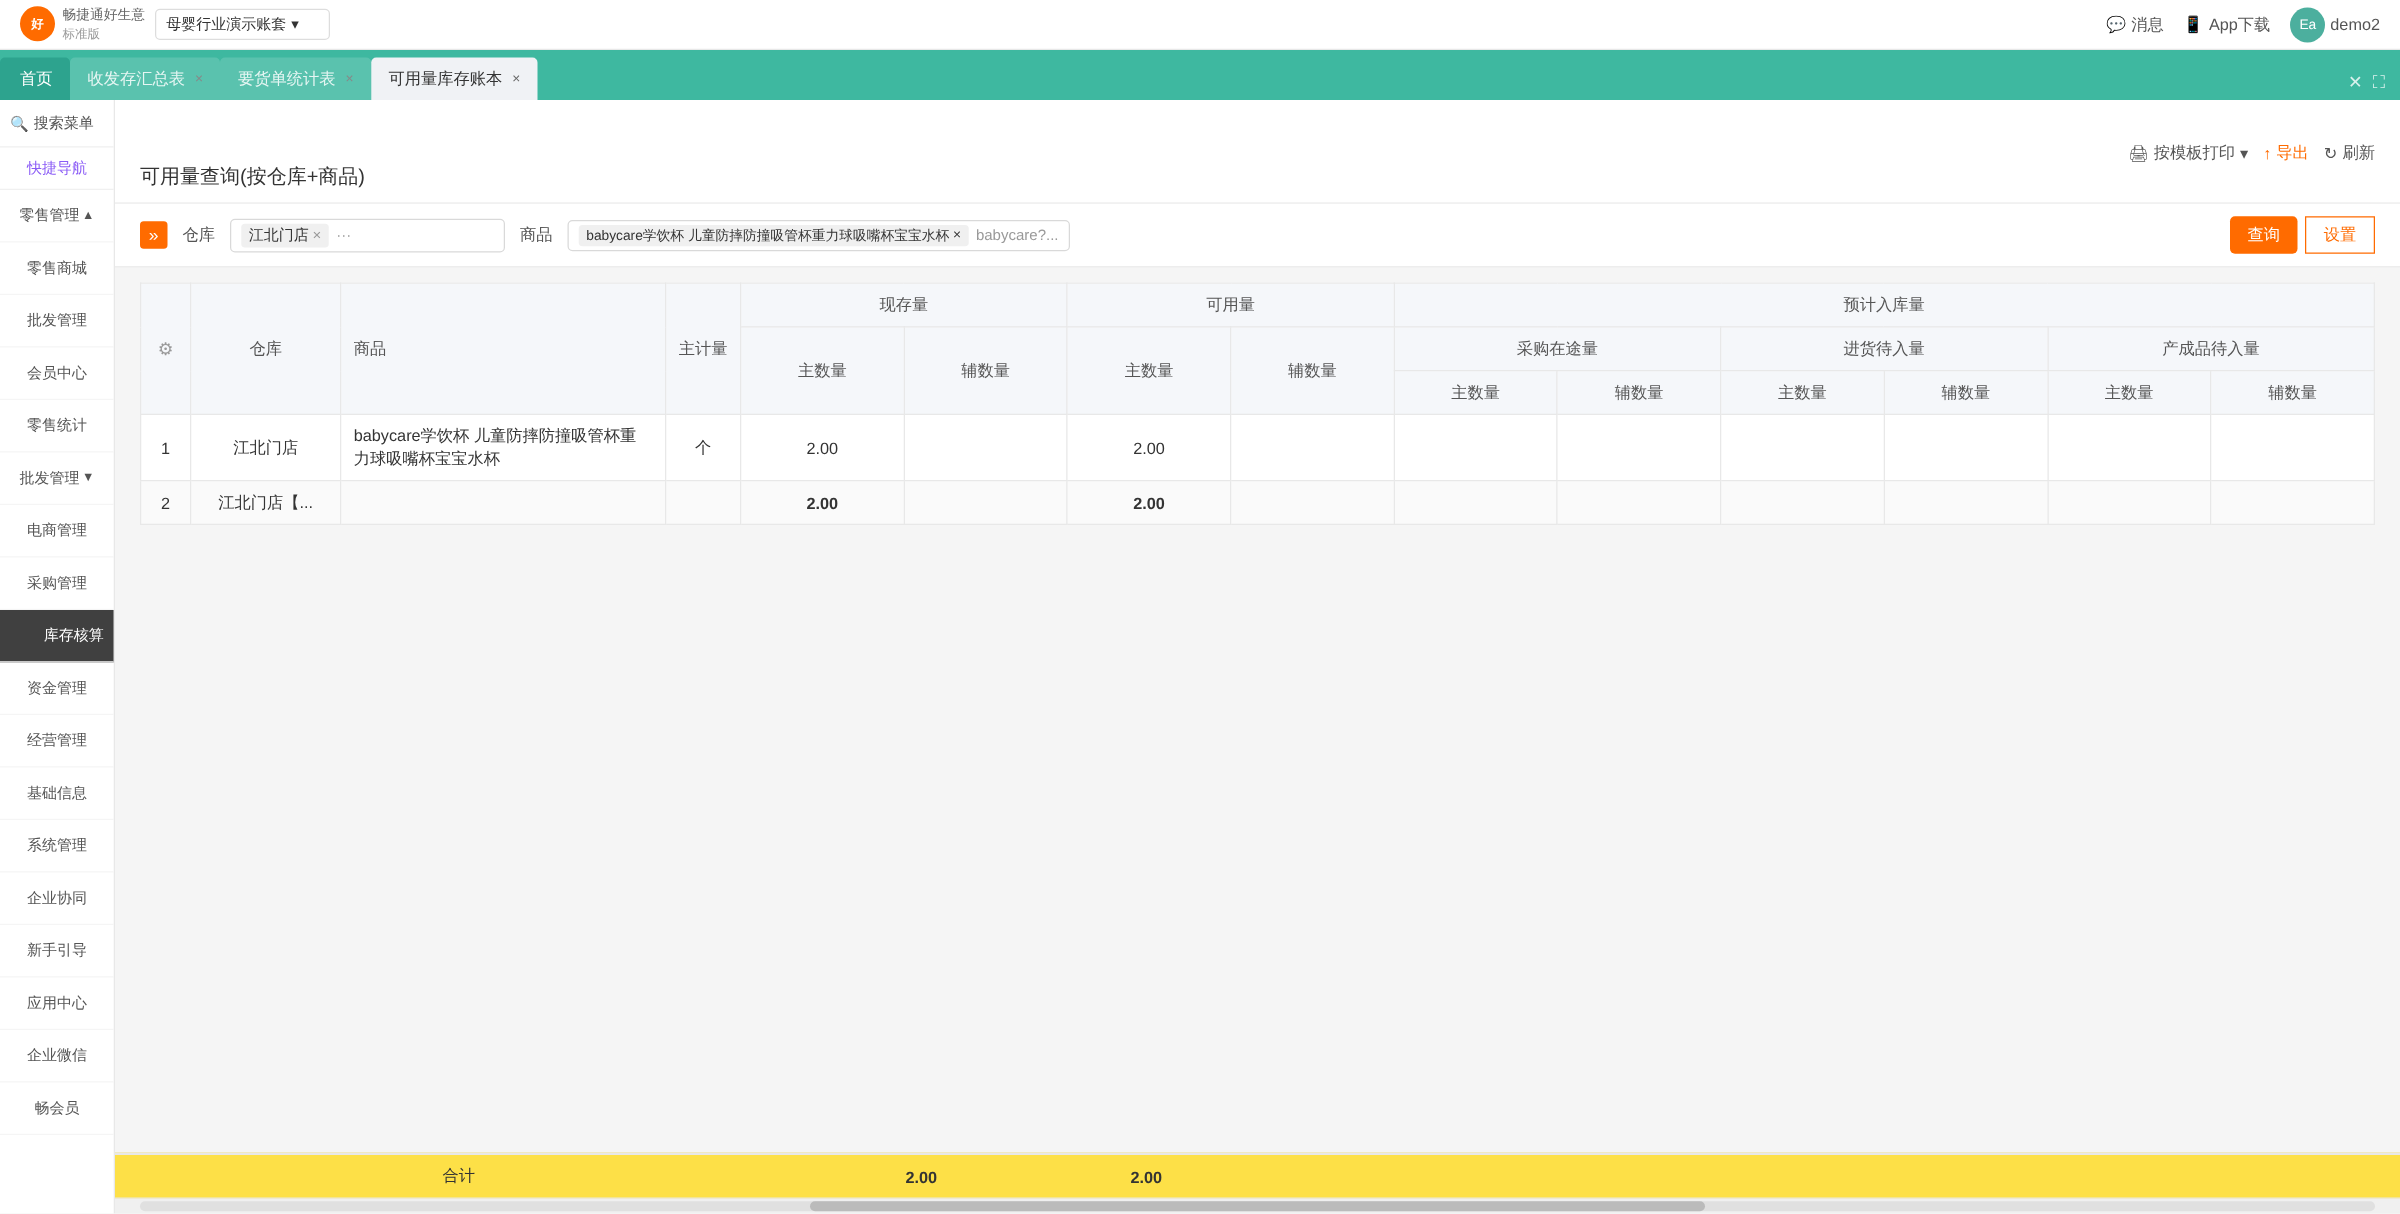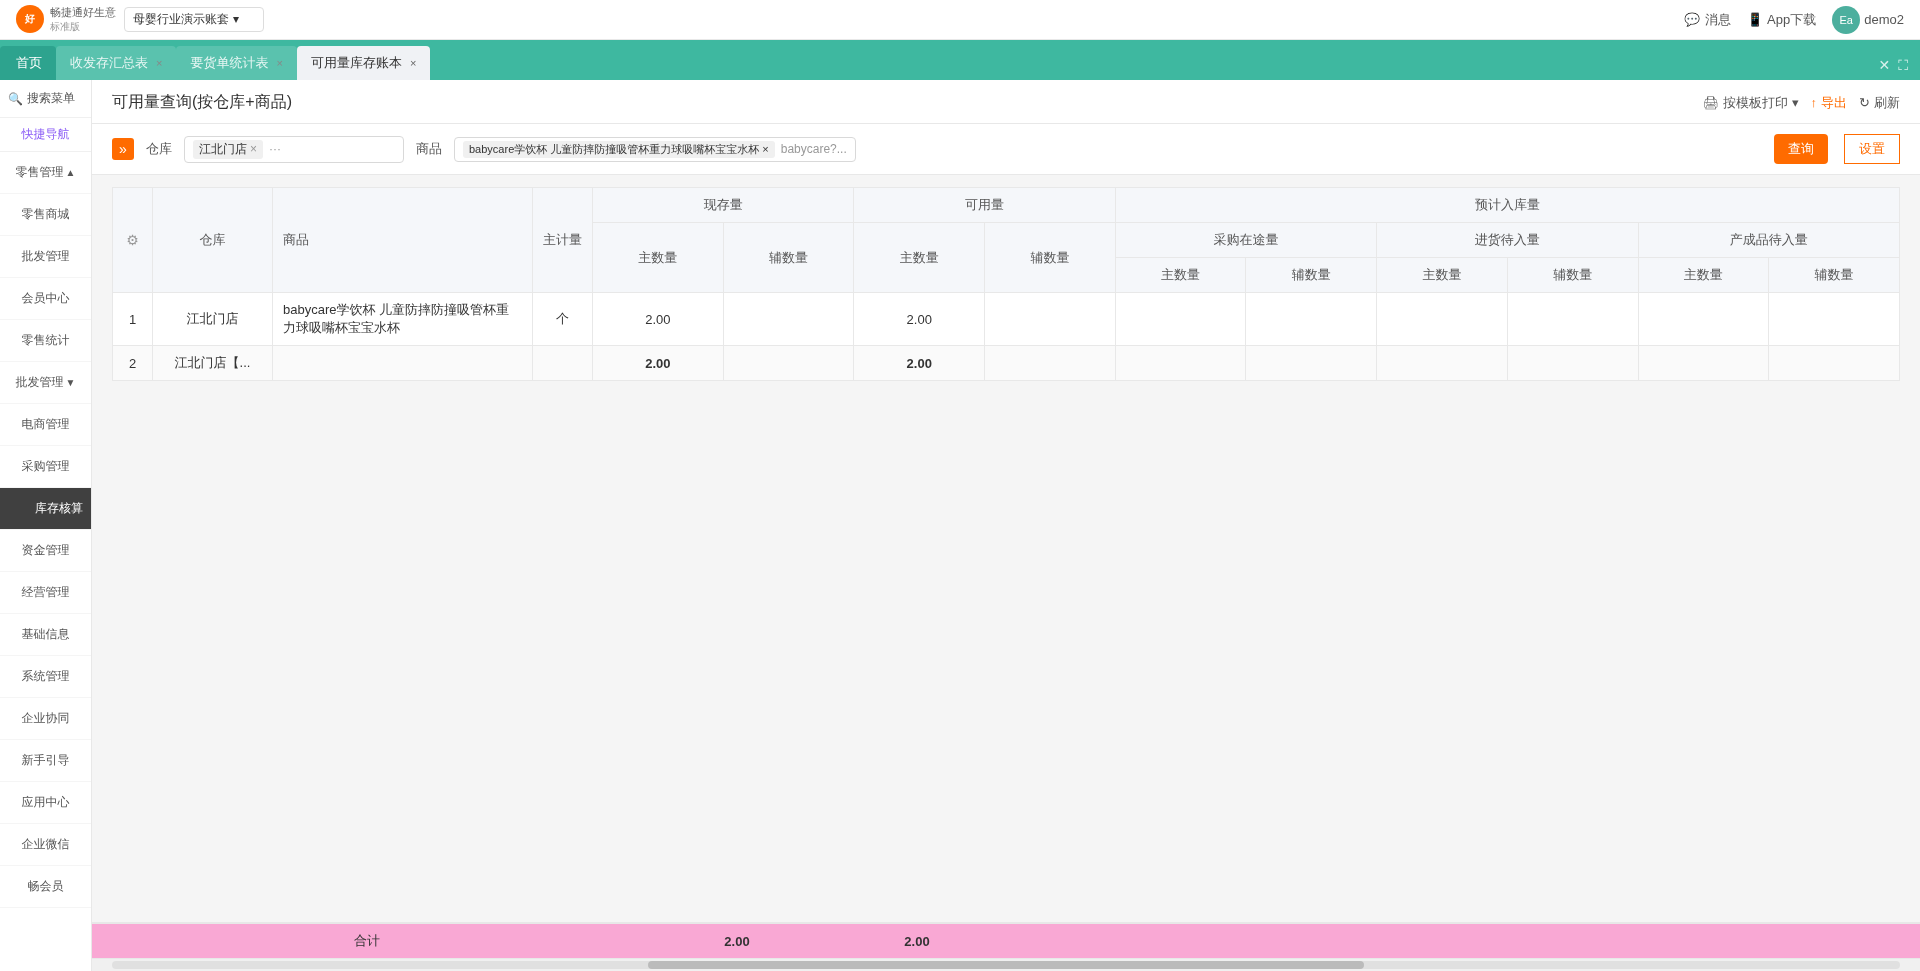--- a/index.html
+++ b/index.html
@@ -116,21 +116,21 @@
       padding: 12px 20px 0 20px;
       border-bottom: 1px solid #e8e8e8;
       flex-shrink: 0;
     }
     .page-title-row {
       display: flex;
       align-items: center;
       justify-content: space-between;
       padding-bottom: 10px;
     }
-    .page-title { font-size: 16px; font-weight: 500; color: #333; }
+    .page-title { font-size: 16px; font-weight: 500; color: #333; margin-top: 39px; }
     .header-actions { display: flex; align-items: center; gap: 12px; font-size: 13px; color: #555; }
     .header-action-item { display: flex; align-items: center; gap: 4px; cursor: pointer; }
     .header-action-item.orange { color: #ff6b00; }
 
     
     .filter-row {
       background: #fff;
       padding: 10px 20px;
       display: flex;
       align-items: center;
@@ -179,21 +179,21 @@
       gap: 6px;
     }
     .product-tag {
       background: #f0f0f0;
       border-radius: 3px;
       padding: 1px 6px;
       font-size: 11px;
       color: #333;
       display: flex; align-items: center; gap: 3px;
     }
-    .filter-actions { display: flex; gap: 16px; margin-left: auto; }
+    .filter-actions { display: flex; gap: 6px; margin-left: auto; }
     .btn-query {
       background: #ff6b00;
       color: white;
       border: none;
       border-radius: 4px;
       padding: 5px 14px;
       font-size: 13px;
       cursor: pointer;
     }
     .btn-settings {
@@ -232,21 +232,21 @@
       padding: 8px 10px;
       text-align: center;
       color: #333;
     }
     tbody tr:nth-child(odd) { background: #fff; }
     tbody tr:nth-child(even) { background: #fafafa; }
     .settings-icon { color: #999; font-size: 14px; cursor: pointer; }
 
     
     .table-footer {
-      background: #f9a8d4;
+      background: #fde047;
       border-top: 2px solid #e8e8e8;
       padding: 8px 20px;
       display: flex;
       align-items: center;
       font-size: 13px;
       font-weight: 500;
       flex-shrink: 0;
       border-bottom: 1px solid #e8e8e8;
     }
 

